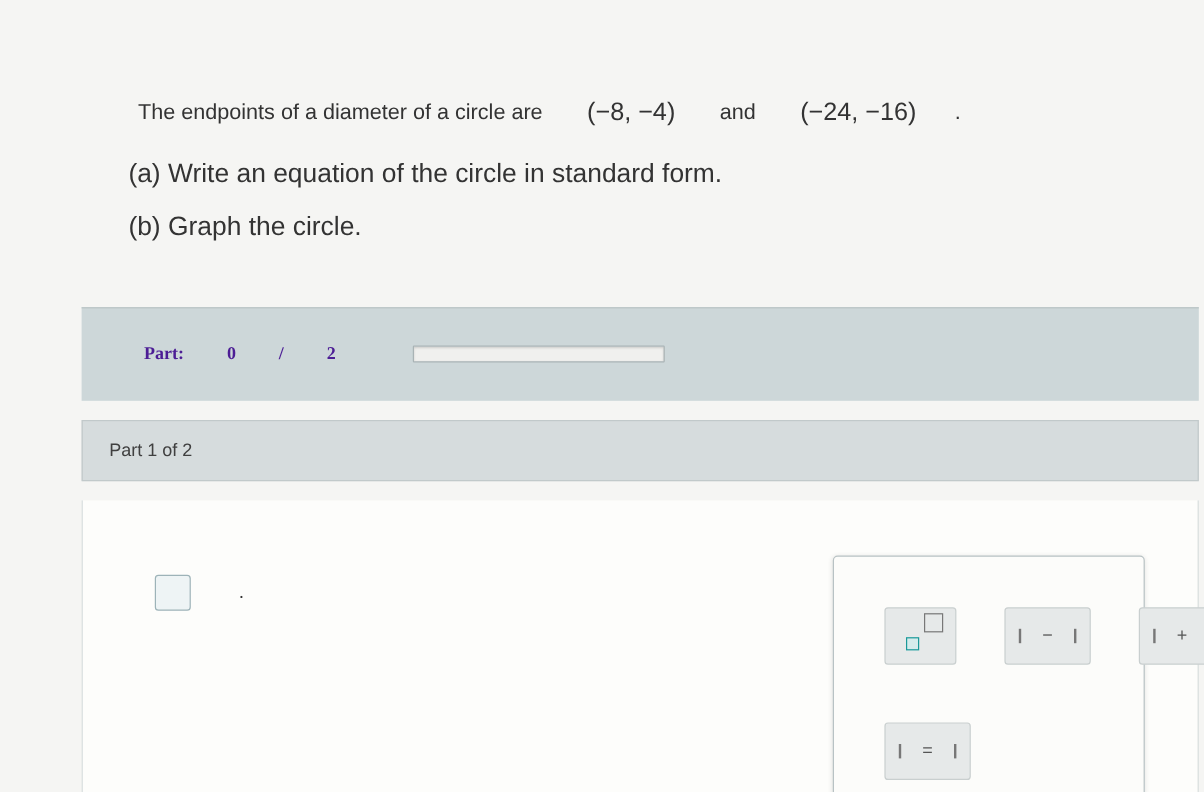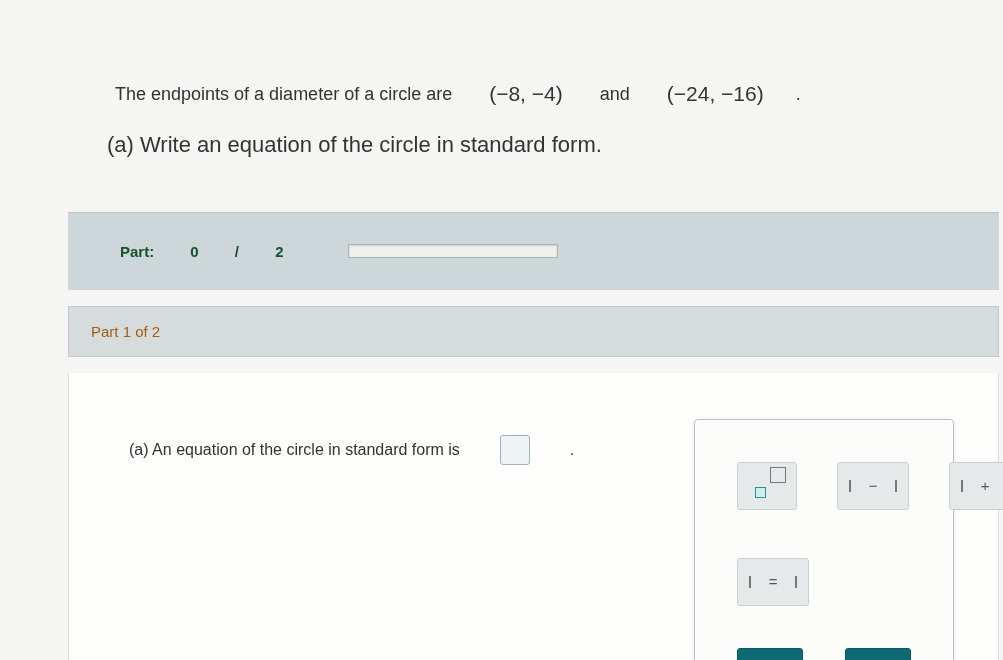--- a/index.html
+++ b/index.html
@@ -38,36 +38,37 @@
       padding: 14px 20px;
       display: flex;
       align-items: center;
       gap: 16px;
       border-top: 1px solid #b8c2c4;
       margin-top: 10px;
     }
     .part-progress-text {
       font-size: 15px;
       font-weight: bold;
-      color: #14532d;
+      color: #4c1d95;
+      font-family: Liberation Serif, serif;
     }
     .progress-track {
       width: 210px;
       height: 14px;
       background: #f0f0ee;
       border: 1px solid #a9b3b5;
       border-radius: 1px;
       box-shadow: inset 0 1px 2px rgba(0,0,0,0.15);
     }
     .part-header-bar {
       background: #d6dcdd;
       padding: 16px 22px;
       border: 1px solid #c1c9ca;
       font-size: 15px;
-      color: #a16207;
+      color: #404040;
       margin-top: 12px;
     }
     .part-body {
       background: #fdfdfb;
       border: 1px solid #d6dcdd;
       border-top: none;
       padding: 30px 28px 40px 28px;
       display: flex;
       justify-content: space-between;
       align-items: flex-start;
@@ -172,34 +173,34 @@
     }
   </style>
 </head>
 <body>
 
 <div class="question-area">
   <p class="question-intro">
     <span>The endpoints of a diameter of a circle are </span><span class="math-paren">(−8, −4)</span><span> and </span><span class="math-paren">(−24, −16)</span><span>.</span>
   </p>
   <p class="sub-q">(a) Write an equation of the circle in standard form.</p>
+  <p class="sub-q">(b) Graph the circle.</p>
 </div>
 
 <div class="part-progress-bar">
   <div class="part-progress-text">
     <span>Part: </span><span>0</span><span> / </span><span>2</span>
   </div>
   <div class="progress-track"></div>
 </div>
 
 <div class="part-header-bar">Part 1 of 2</div>
 
 <div class="part-body">
   <div class="answer-line">
-    <span>(a) An equation of the circle in standard form is</span>
     <span class="answer-box"></span>
     <span>.</span>
   </div>
 
   <div class="palette">
     <div class="palette-row">
       <div class="palette-btn">
         <span class="exp-container">
           <span class="exp-base"></span>
           <span class="exp-sup"></span>

